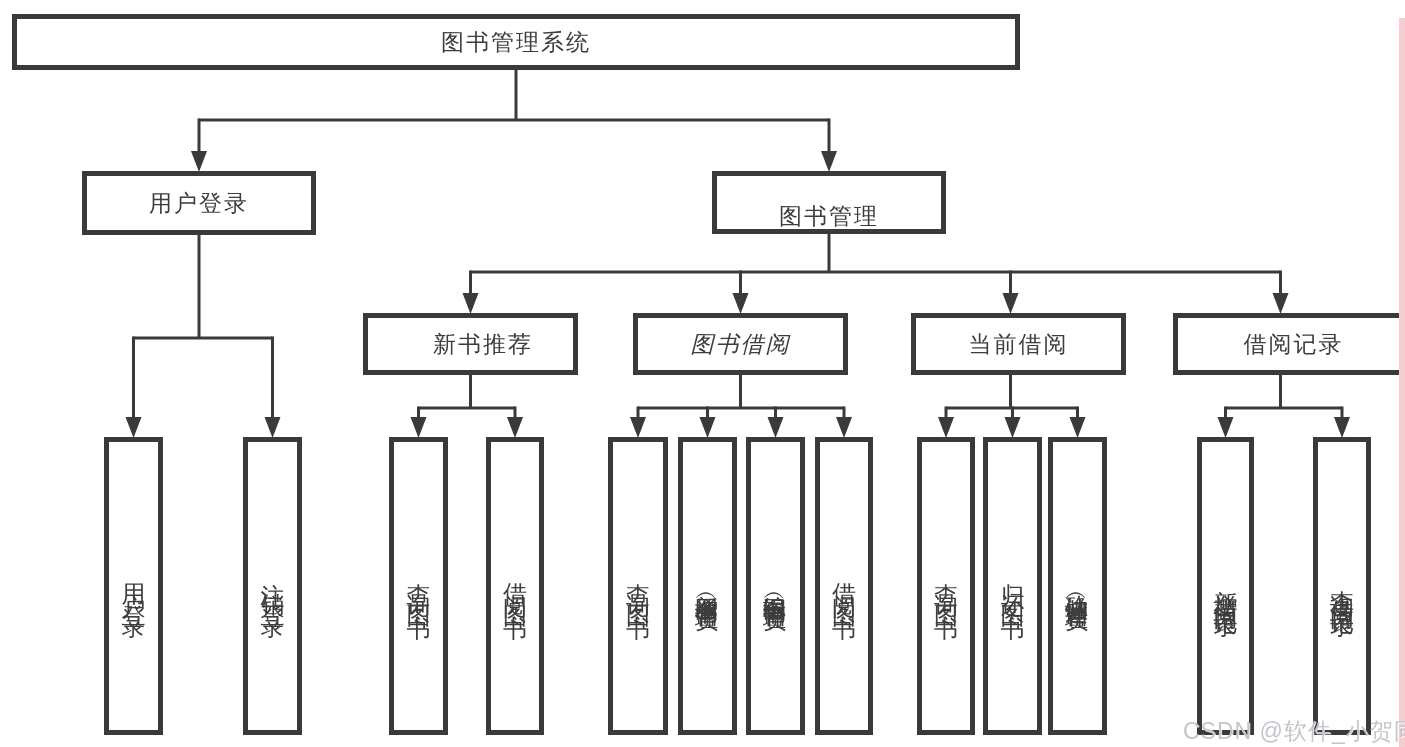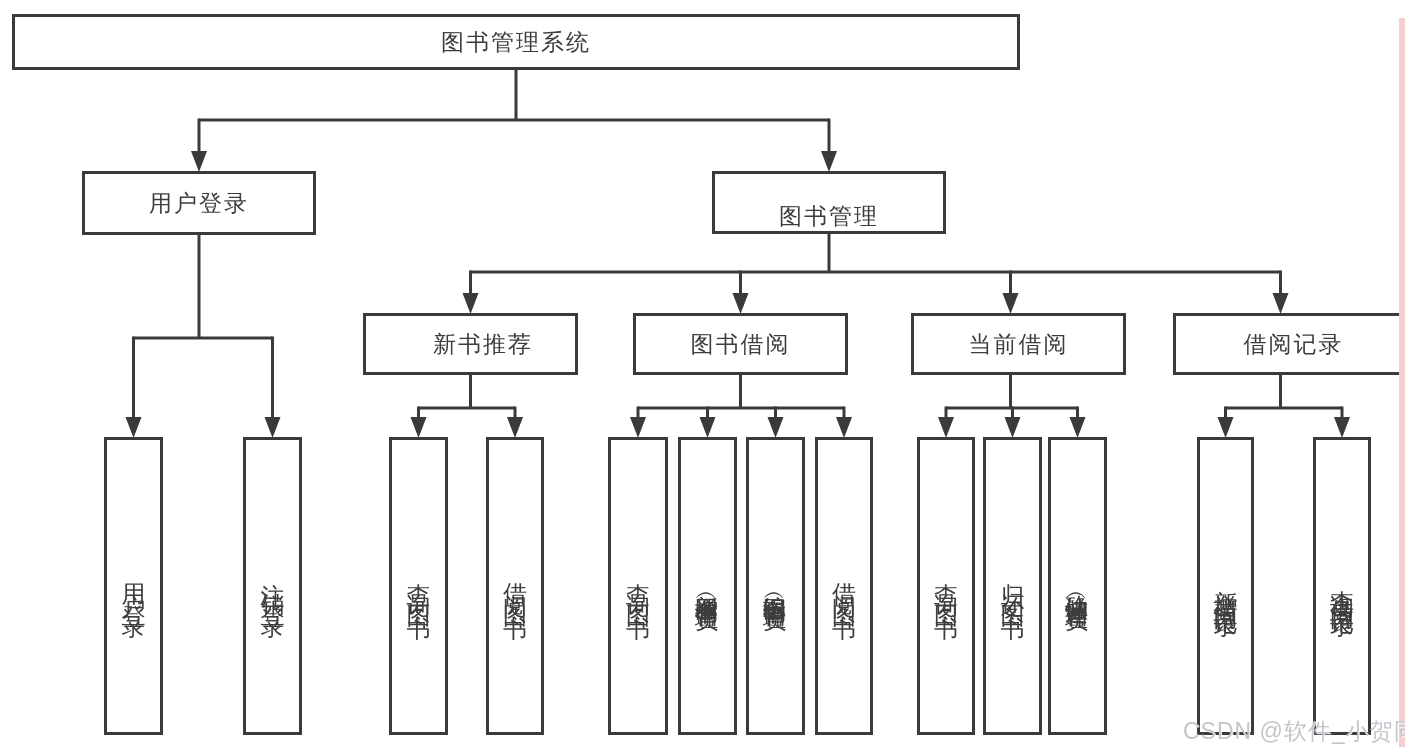--- a/index.html
+++ b/index.html
@@ -8,21 +8,21 @@
     width:1405px;height:747px;
     background:#ffffff;
     overflow:hidden;
     font-family:"Liberation Sans", sans-serif;
   }
   #connectors{position:absolute;left:0;top:0;z-index:1;}
   .node{
     position:absolute;
     box-sizing:border-box;
     background:#ffffff;
-    border:3px solid #a3a3a3;
+    border:5px solid #a3a3a3;
     display:flex;
     align-items:center;
     justify-content:center;
     z-index:2;
   }
   .node .lbl{
     color:#3d3d3d;
     font-size:23px;
     letter-spacing:2px;
     white-space:nowrap;
@@ -117,21 +117,21 @@
     </div>
     <div class="node" style="left: 82px; top: 171px; width: 234px; height: 64px; border-color: rgb(58, 58, 58);">
       <span class="lbl " style="color: rgb(61, 61, 61);">用户登录</span>
     </div>
     <div class="node" style="left: 712px; top: 171px; width: 234px; height: 63px; border-color: rgb(58, 58, 58);">
       <span class="lbl " style="color: rgb(61, 61, 61); margin-top: 28px;">图书管理</span>
     </div>
     <div class="node" style="left: 363px; top: 313px; width: 215px; height: 62px; border-color: rgb(58, 58, 58);">
       <span class="lbl " style="color: rgb(61, 61, 61); margin-left: 25px;">新书推荐</span>
     </div>
-    <div class="node" style="left: 633px; top: 313px; width: 215px; height: 62px; border-color: rgb(58, 58, 58);">
+    <div class="node" style="left: 633px; top: 313px; width: 215px; height: 62px; border-color: rgb(58, 58, 58); font-style: italic;">
       <span class="lbl " style="color: rgb(61, 61, 61);">图书借阅</span>
     </div>
     <div class="node" style="left: 911px; top: 313px; width: 215px; height: 62px; border-color: rgb(58, 58, 58);">
       <span class="lbl " style="color: rgb(61, 61, 61);">当前借阅</span>
     </div>
     <div class="node" style="left: 1173px; top: 313px; width: 241px; height: 62px; border-color: rgb(58, 58, 58); justify-content: center;">
       <span class="lbl " style="color: rgb(61, 61, 61);">借阅记录</span>
     </div>
     <div class="node vertical" style="left: 104px; top: 437px; width: 59px; height: 298px; border-color: rgb(58, 58, 58);">
       <span class="lbl short" style="color: rgb(61, 61, 61);">用户登录</span>

